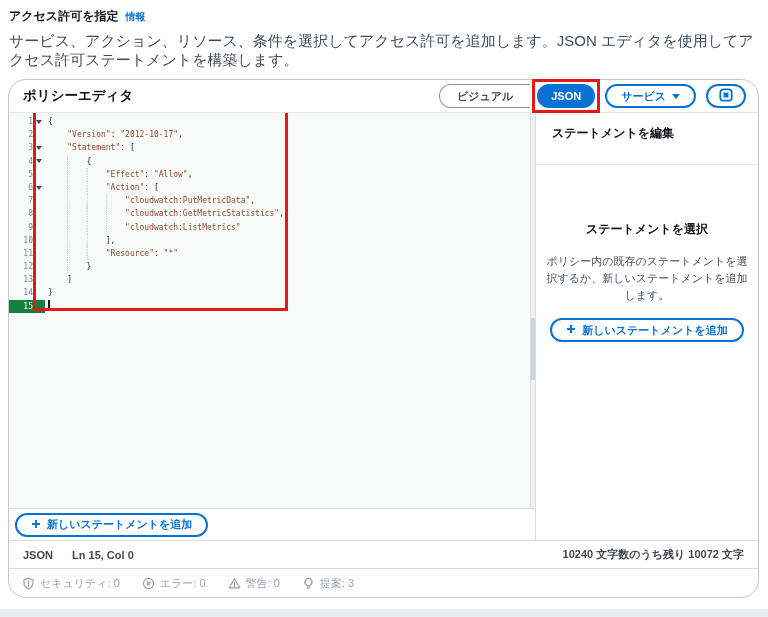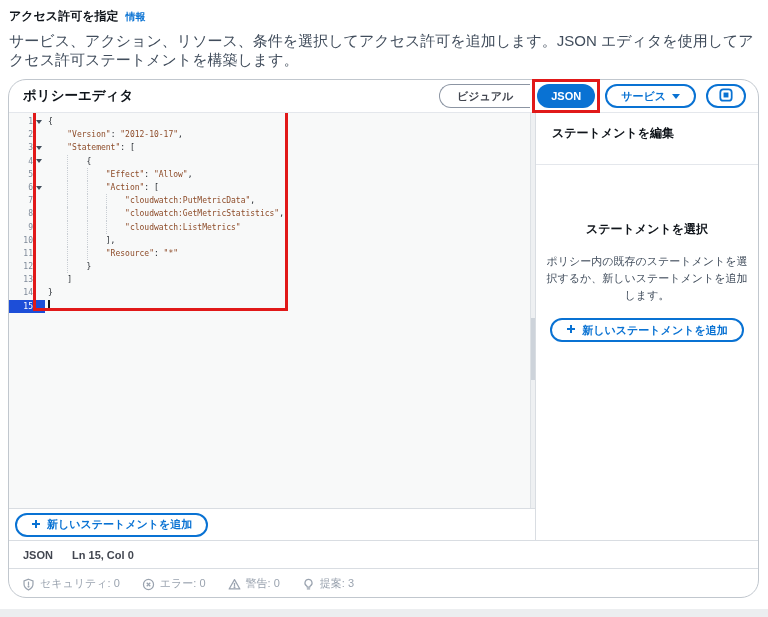--- a/index.html
+++ b/index.html
@@ -39,21 +39,21 @@
   .body-row{display:flex;height:427px;}
   .editor-col{flex:1;display:flex;flex-direction:column;position:relative;min-width:0;}
   .editor-view{height:395px;position:relative;background:#f8f9f9;padding-top:2px;overflow:hidden;}
   .code-line{display:flex;height:13.2px;line-height:13.2px;
     font-family:"DejaVu Sans Mono",monospace;font-size:8px;}
   .gutter{width:36px;flex:none;display:flex;align-items:center;color:#7d8998;}
   .lnum{display:inline-block;width:24px;text-align:right;}
   .foldcol{display:inline-block;width:12px;text-align:center;}
   .fold-arrow{width:0;height:0;border-left:3.5px solid transparent;border-right:3.5px solid transparent;
     border-top:4.5px solid #414d5c;margin:0 auto;}
-  .gutter.active{background:#1d4ed8;color:#fff;}
+  .gutter.active{background:#15803d;color:#fff;}
   .codetext{position:relative;flex:1;white-space:pre;color:#24292f;padding-left:3px;}
   .str{color:#8d4b28;}
   .guide{position:absolute;top:0;bottom:0;border-left:1px dotted #c9ced4;}
   .cursor{display:inline-block;width:2px;height:10px;background:#16191f;vertical-align:-1px;}
 
   .code-ring{position:absolute;left:24px;top:-3px;width:255px;height:201px;
     border:3px solid #e11919;pointer-events:none;z-index:5;}
   .scroll-divider{position:absolute;top:0;right:0;width:5px;height:395px;background:#eef0f2;
     border-left:1px solid #dde1e5;}
   .scroll-thumb{position:absolute;top:205px;left:0;width:100%;height:62px;background:#cdd3da;}
@@ -69,21 +69,21 @@
   .panel-body{text-align:center;padding:56px 10px 0;}
   .panel-body h4{margin:0 0 15px;font-size:12px;font-weight:700;color:#0f141a;}
   .panel-body p{margin:0 0 14px;font-size:11px;line-height:1.55;color:#414d5c;}
 
   
   .status-row{height:28px;border-top:1px solid #d9dde2;display:flex;align-items:center;
     justify-content:space-between;padding:0 14px;font-size:11px;color:#424650;font-weight:bold;}
   .status-left span + span{margin-left:16px;}
   .issues-row{height:29px;border-top:1px solid #d9dde2;display:flex;align-items:center;gap:22px;
     padding:0 13px;font-size:11px;color:#9aa3af;border-radius:0 0 10px 10px;}
-  .issue{display:inline-flex;align-items:flex-end;gap:5px;color:#9aa3af;}
+  .issue{display:inline-flex;align-items:center;gap:5px;color:#9aa3af;}
   .issue svg{display:block;}
 
   
   .page-foot{display:flex;justify-content:flex-end;align-items:center;gap:22px;
     margin-top:13px;padding-right:13px;}
   .cancel-link{font-size:12px;font-weight:700;color:#0972d3;cursor:pointer;}
   .next-btn{background:#fb9a1c;border:none;border-radius:14px;padding:6px 18px;
     font-size:12px;font-weight:700;color:#131a22;}
   .bottom-strip{position:absolute;left:0;right:0;bottom:0;height:8px;background:#eceef0;}
 </style>
@@ -273,20 +273,21 @@
         </button>
       </div>
     </aside>
   </div>
 
   <div class="status-row">
     <div class="status-left">
       <span>JSON</span>
       <span>Ln 15, Col 0</span>
     </div>
+    <span>10240 文字数のうち残り 10072 文字</span>
   </div>
 
   <div class="issues-row">
     <span class="issue">
       <span>
         <svg width="13" height="13" viewBox="0 0 16 16" fill="none" stroke="#9aa3af" stroke-width="1.5">
             <path d="M8 1.5l5.5 2v4.2c0 3.1-2.2 5.3-5.5 7.1-3.3-1.8-5.5-4-5.5-7.1V3.5z"></path>
             <path d="M8 5v3.5" stroke-linecap="round"></path>
             <circle cx="8" cy="10.6" r="0.5" fill="#9aa3af"></circle>
           </svg>

